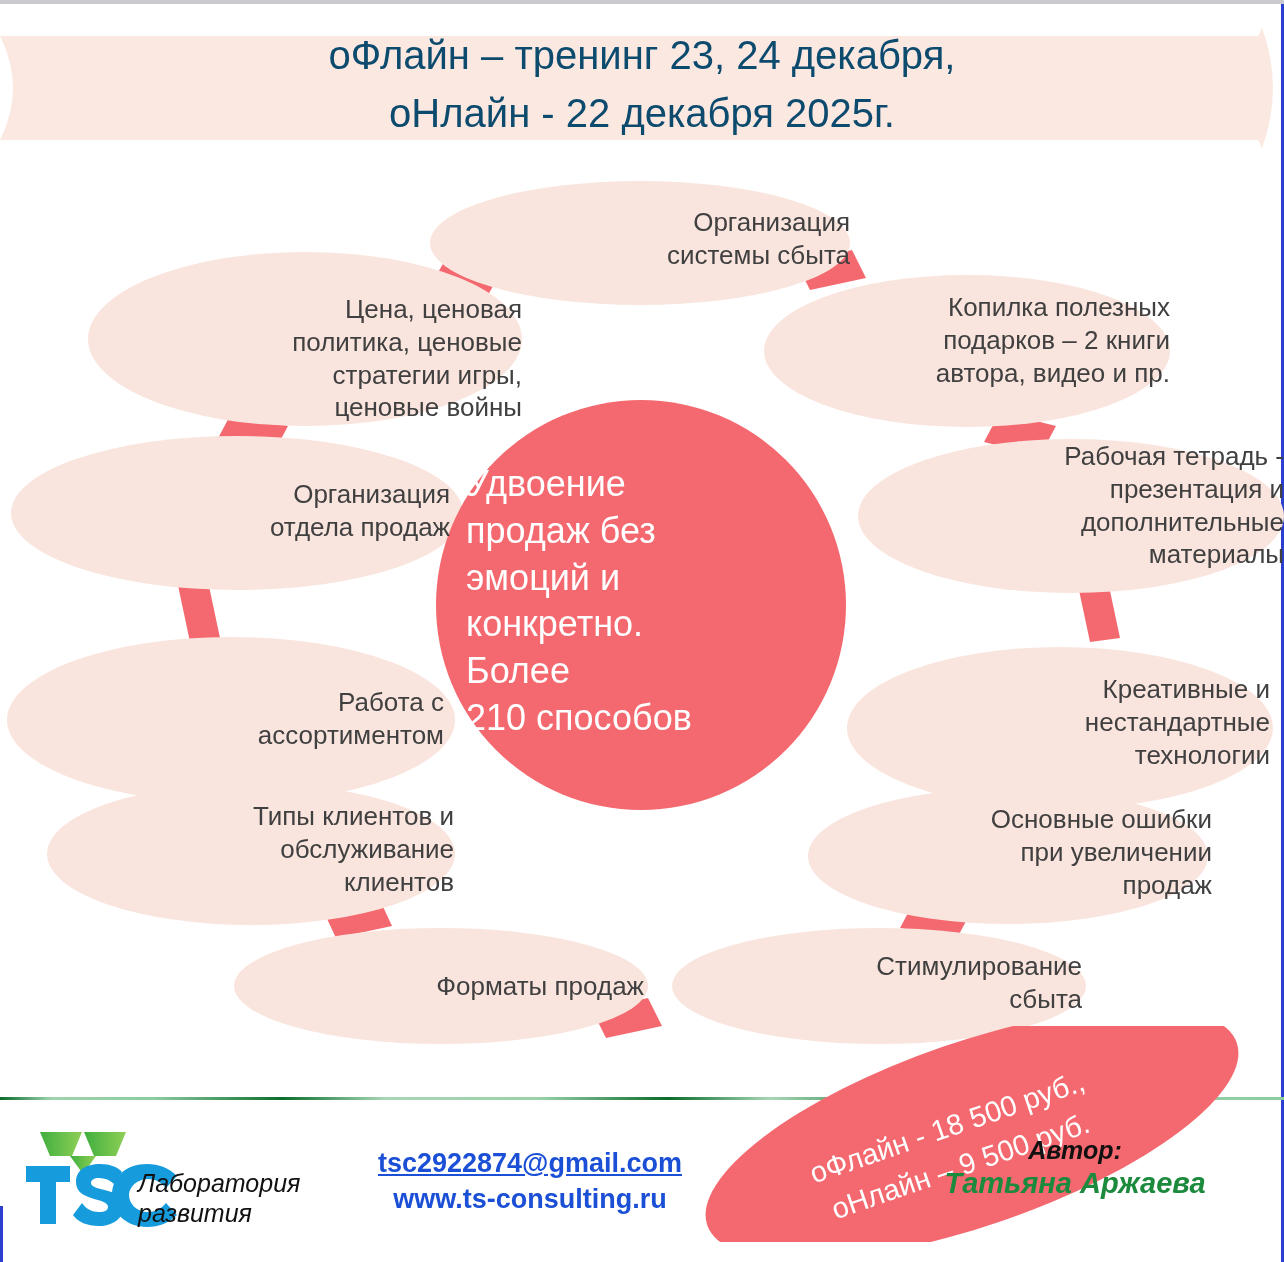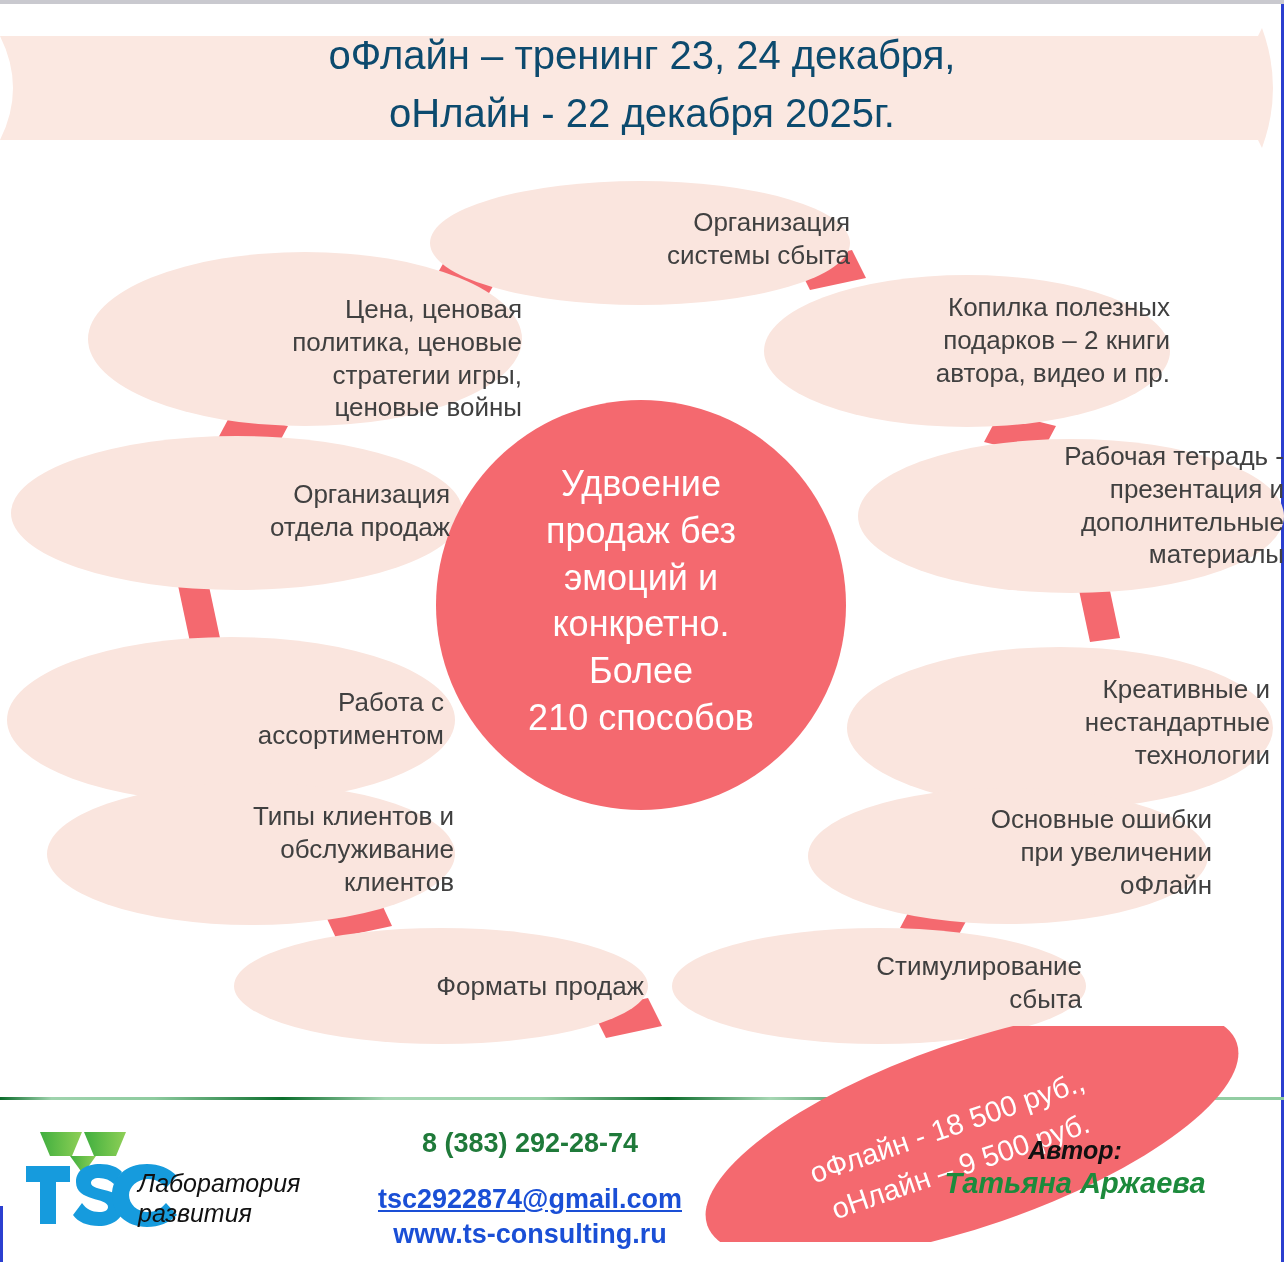--- a/index.html
+++ b/index.html
@@ -70,21 +70,21 @@
     position: absolute;
     text-align: right;
     color: #404040;
     font-size: 26px;
     line-height: 1.26;
     white-space: pre-line;
     pointer-events: none;
   }
   .hub-label {
     position: absolute;
-    text-align: center;
+    text-align: left;
     color: #ffffff;
     font-size: 36px;
     line-height: 1.30;
     white-space: pre-line;
     pointer-events: none;
   }
 
   
   .footer { position: absolute; left: 0; top: 1068px; width: 1284px; height: 194px; }
 
@@ -250,21 +250,21 @@
     <div class="node-label" style="left:48px; top:632px; width:406px;">Типы клиентов и
 обслуживание
 клиентов</div>
 
     <div class="node-label" style="left:850px; top:505px; width:420px;">Креативные и
 нестандартные
 технологии</div>
 
     <div class="node-label" style="left:806px; top:635px; width:406px;">Основные ошибки
 при увеличении
-оФлайн</div>
+продаж</div>
 
     <div class="node-label" style="left:238px; top:802px; width:406px;">Форматы продаж</div>
 
     <div class="node-label" style="left:676px; top:782px; width:406px;">Стимулирование
 сбыта</div>
 
     <div class="hub-label" style="left:466px; top:293px; width:350px;">Удвоение
 продаж без
 эмоций и
 конкретно.
@@ -303,21 +303,20 @@
                    C144,97 134,101 122,101 C101,101 87,87 87,69
                    C87,51 101,38 122,38 C134,38 144,42 152,50 Z" transform="translate(-1,0)"></path>
         </g>
 
         <text x="112" y="66" font-family="'Liberation Sans', sans-serif" font-size="25" font-style="italic" fill="#111111">Лаборатория</text>
         <text x="112" y="96" font-family="'Liberation Sans', sans-serif" font-size="25" font-style="italic" fill="#111111">развития</text>
       </svg>
     </div>
 
     <div class="contacts">
-      <span class="contact-phone">8 (383) 292-28-74</span>
       <span class="contact-email">tsc2922874@gmail.com</span>
       <span class="contact-site">www.ts-consulting.ru</span>
     </div>
 
     <div class="price-badge">
       <svg width="600" height="216" viewBox="0 0 600 216" aria-hidden="true">
         <ellipse cx="300" cy="108" rx="280" ry="92" fill="#F4696F" transform="rotate(-19 300 108)"></ellipse>
       </svg>
     </div>
     <div class="price-text">оФлайн - 18 500 руб.,

